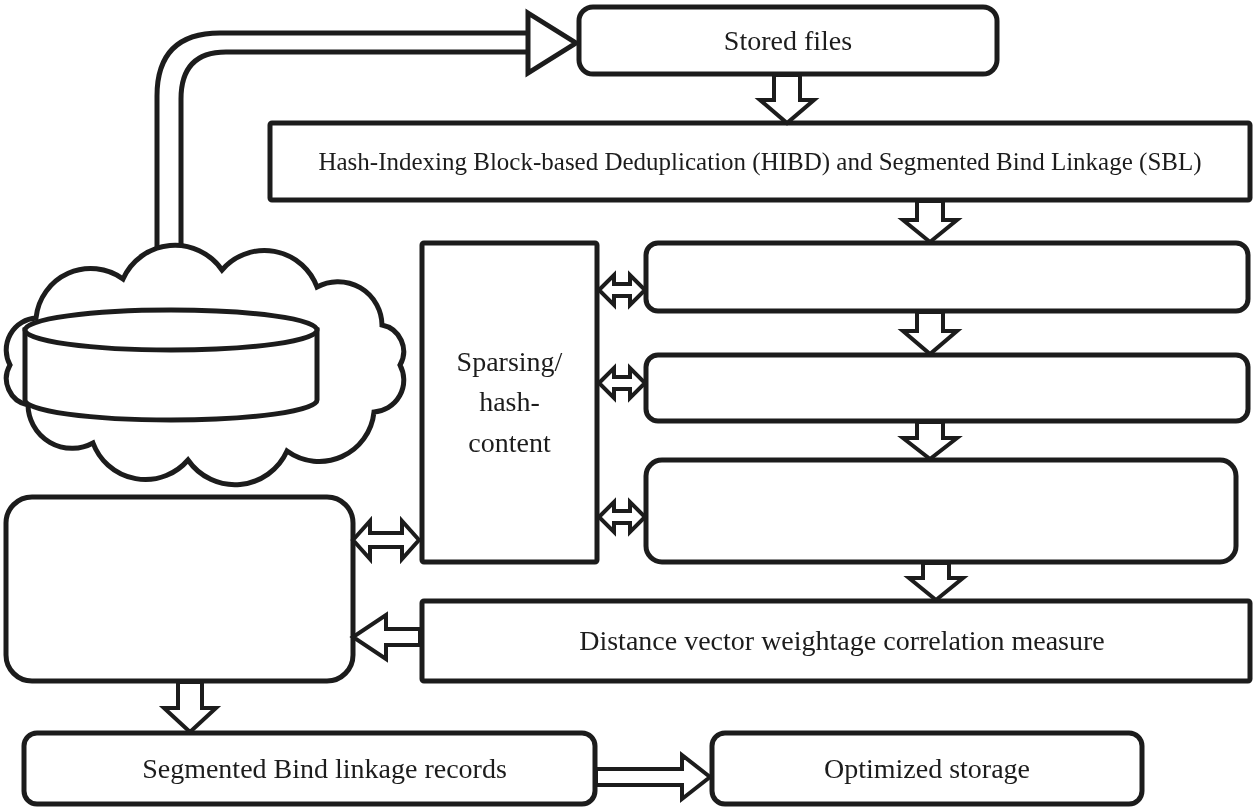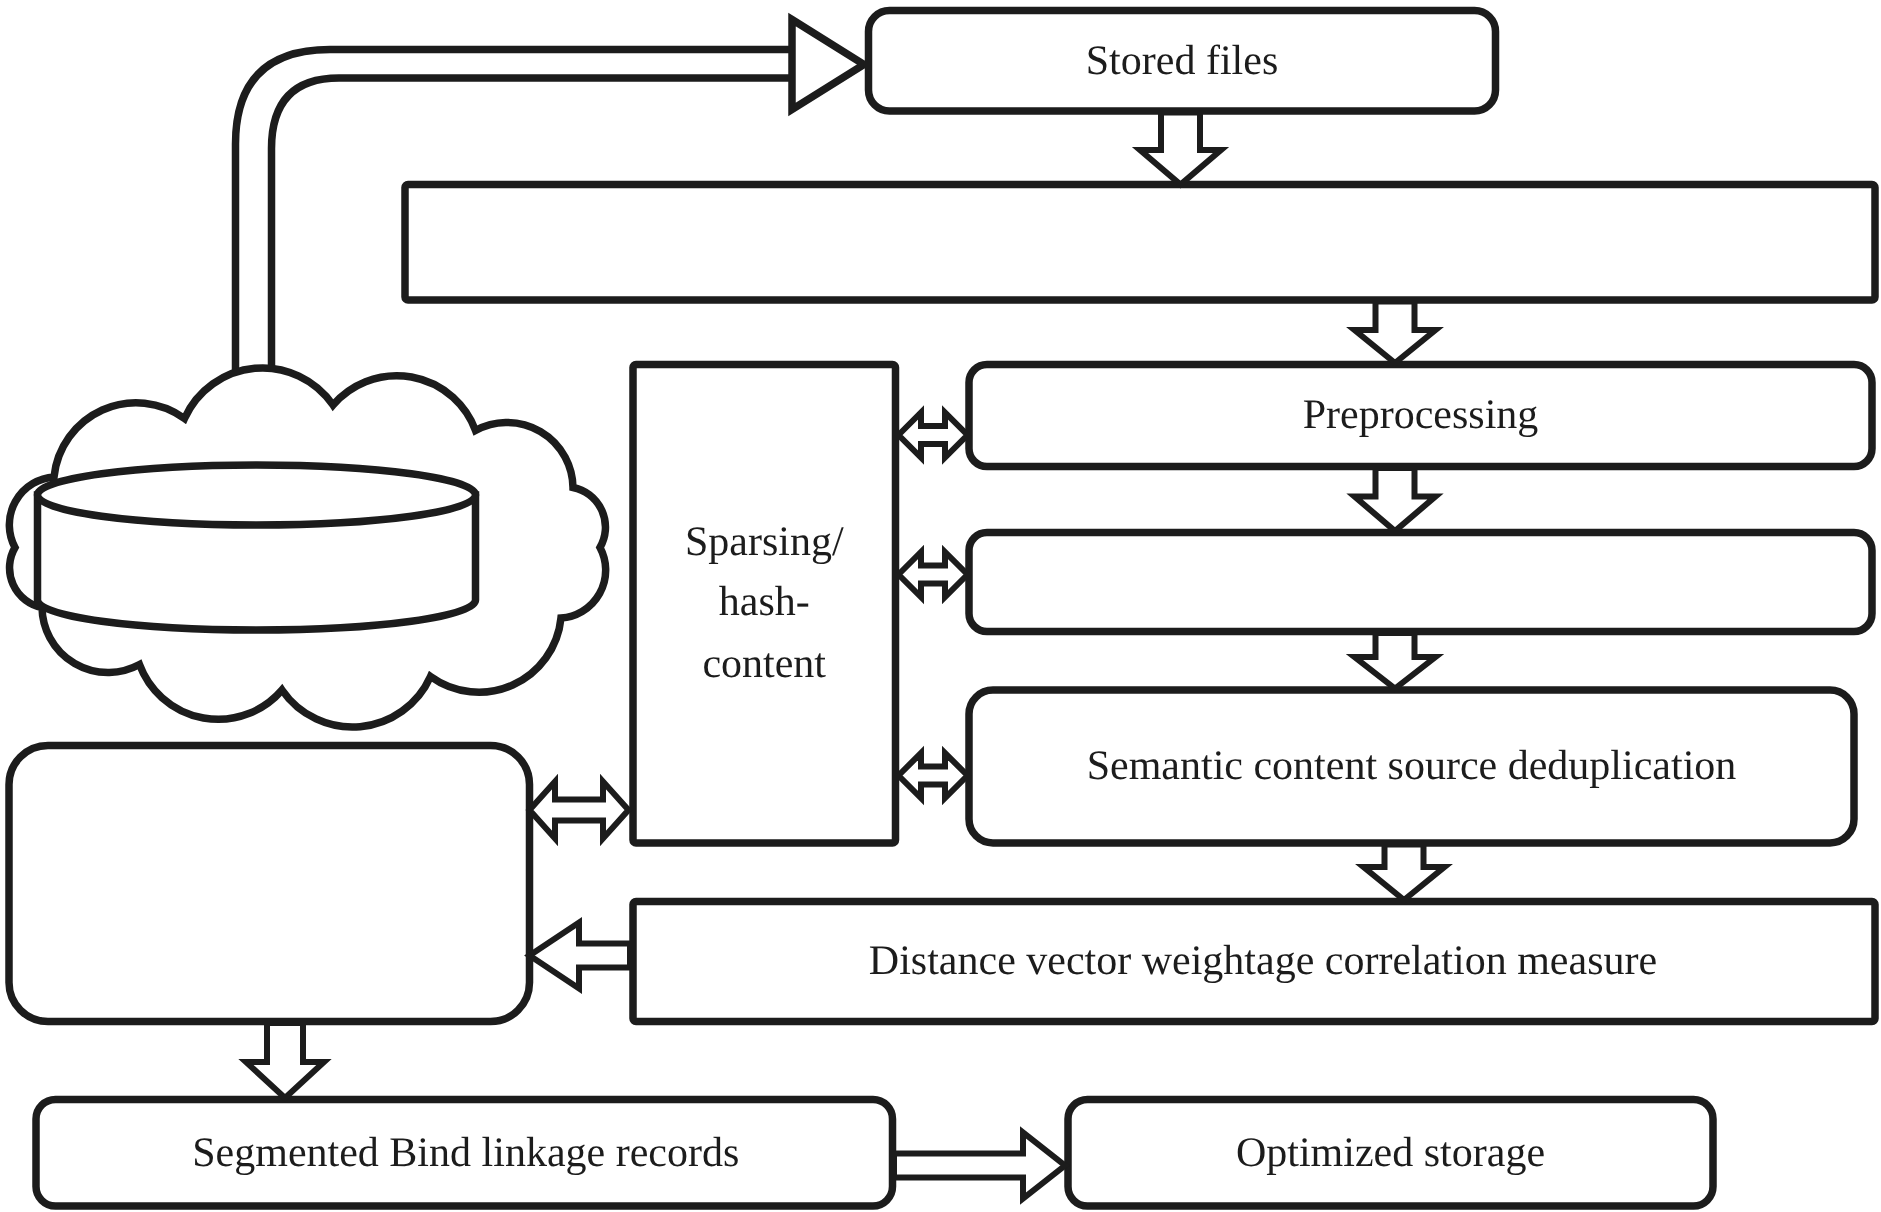--- a/index.html
+++ b/index.html
@@ -67,31 +67,30 @@
       <path d="M 599 517 L 614 502 L 614 511 L 630 511 L 630 502 L 645 517 L 630 532 L 630 523 L 614 523 L 614 532 Z"></path>
 
       <path d="M 178 682 V 708 H 164 L 190 732 L 216 708 H 202 V 682 Z"></path>
 
       <path d="M 596 769 H 682 V 755 L 710 777 L 682 799 V 785 H 596 Z"></path>
     </g>
   </svg>
 
   <div class="label" style="left:579px;top:7px;width:418px;height:67px;">Stored files</div>
 
+  <div class="label small" style="left:270px;top:123px;width:980px;height:77px;">Hash-Indexing Block-based Deduplication (HIBD) and Segmented Bind Linkage (SBL)</div>
 
 
   <div class="label" style="left:422px;top:243px;width:175px;height:319px;line-height:1.45;">Sparsing/
 hash-
 content</div>
 
-  <div class="label" style="left:646px;top:243px;width:602px;height:68px;">Preprocessing</div>
 
 
-  <div class="label" style="left:646px;top:460px;width:590px;height:102px;">Semantic content source deduplication</div>
 
   <div class="label" style="left:428px;top:601px;width:828px;height:80px;">Distance vector weightage correlation measure</div>
 
 
-  <div class="label" style="left:25px;top:733px;width:571px;height:71px;">Segmented Bind linkage records</div>
+  <div class="label" style="left:39px;top:733px;width:571px;height:71px;">Segmented Bind linkage records</div>
 
   <div class="label" style="left:712px;top:733px;width:430px;height:71px;">Optimized storage</div>
 
 </div>
 
 </body></html>

